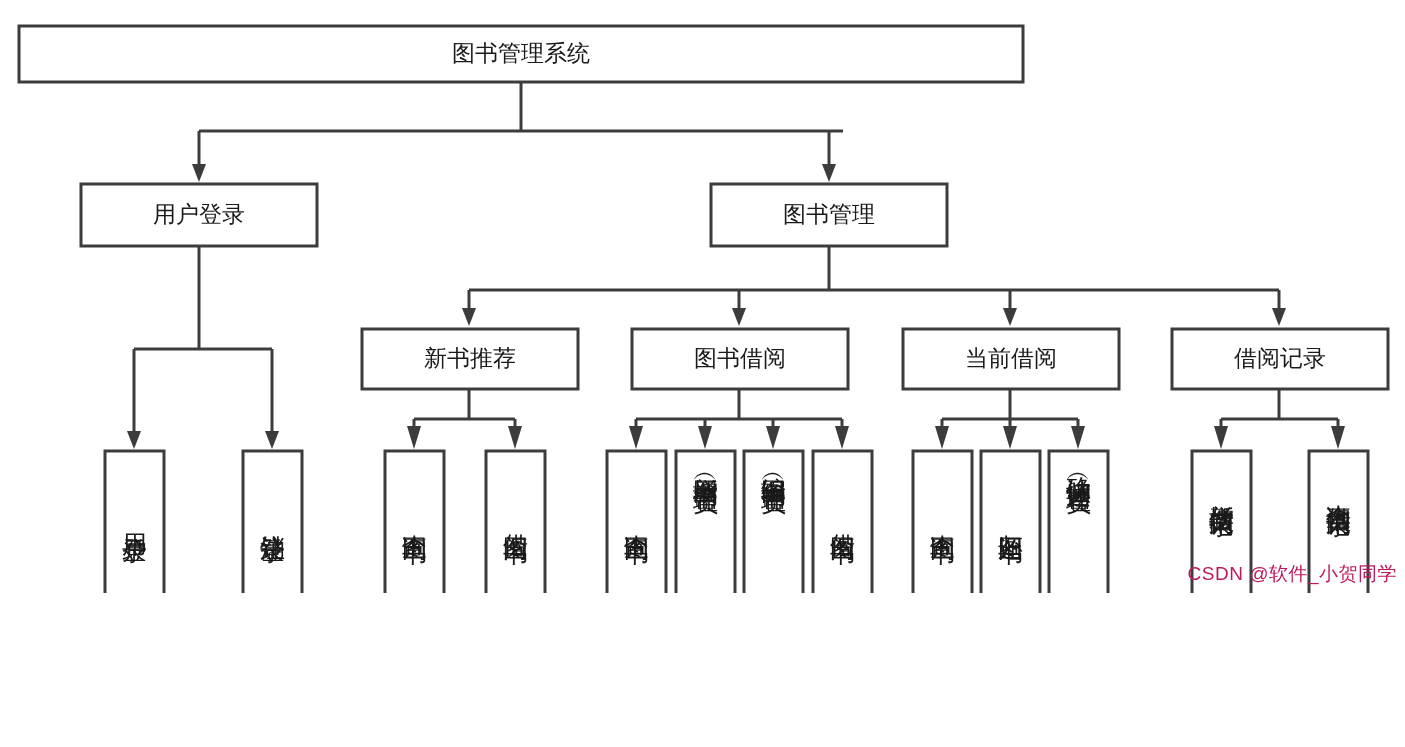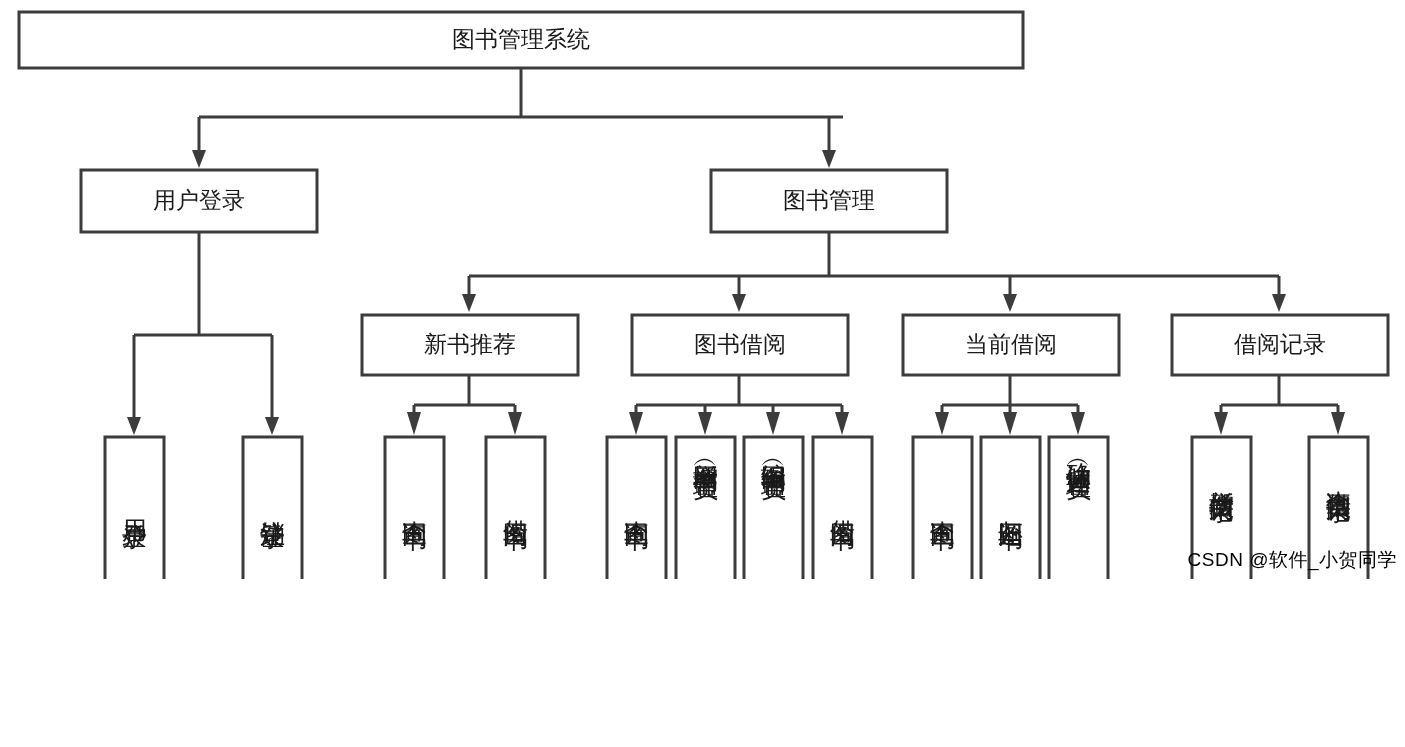--- a/index.html
+++ b/index.html
@@ -9,20 +9,21 @@
   }
   body {
     font-family: "Liberation Sans", "DejaVu Sans", sans-serif;
   }
   #diagram-root {
     position: relative;
     width: 1405px;
     height: 579px;
     background: #ffffff;
     overflow: hidden;
+    margin-top: 14px;
   }
   svg#tree-svg {
     position: absolute;
     left: 0;
     top: 0;
     width: 1405px;
     height: 747px;
   }
   .node-box {
     fill: #ffffff;
@@ -60,21 +61,21 @@
     justify-content: flex-start;
     white-space: nowrap;
     pointer-events: none;
   }
   .watermark {
     position: absolute;
     right: 8px;
     bottom: 6px;
     font-family: "Liberation Sans", "DejaVu Sans", sans-serif;
     font-size: 19px;
-    color: #000000;
+    color: #be185d;
     letter-spacing: 0.5px;
     white-space: nowrap;
   }
 </style>
 </head>
 <body>
 
 <div id="diagram-root">
 
   <svg id="tree-svg" viewBox="0 0 1405 747">

